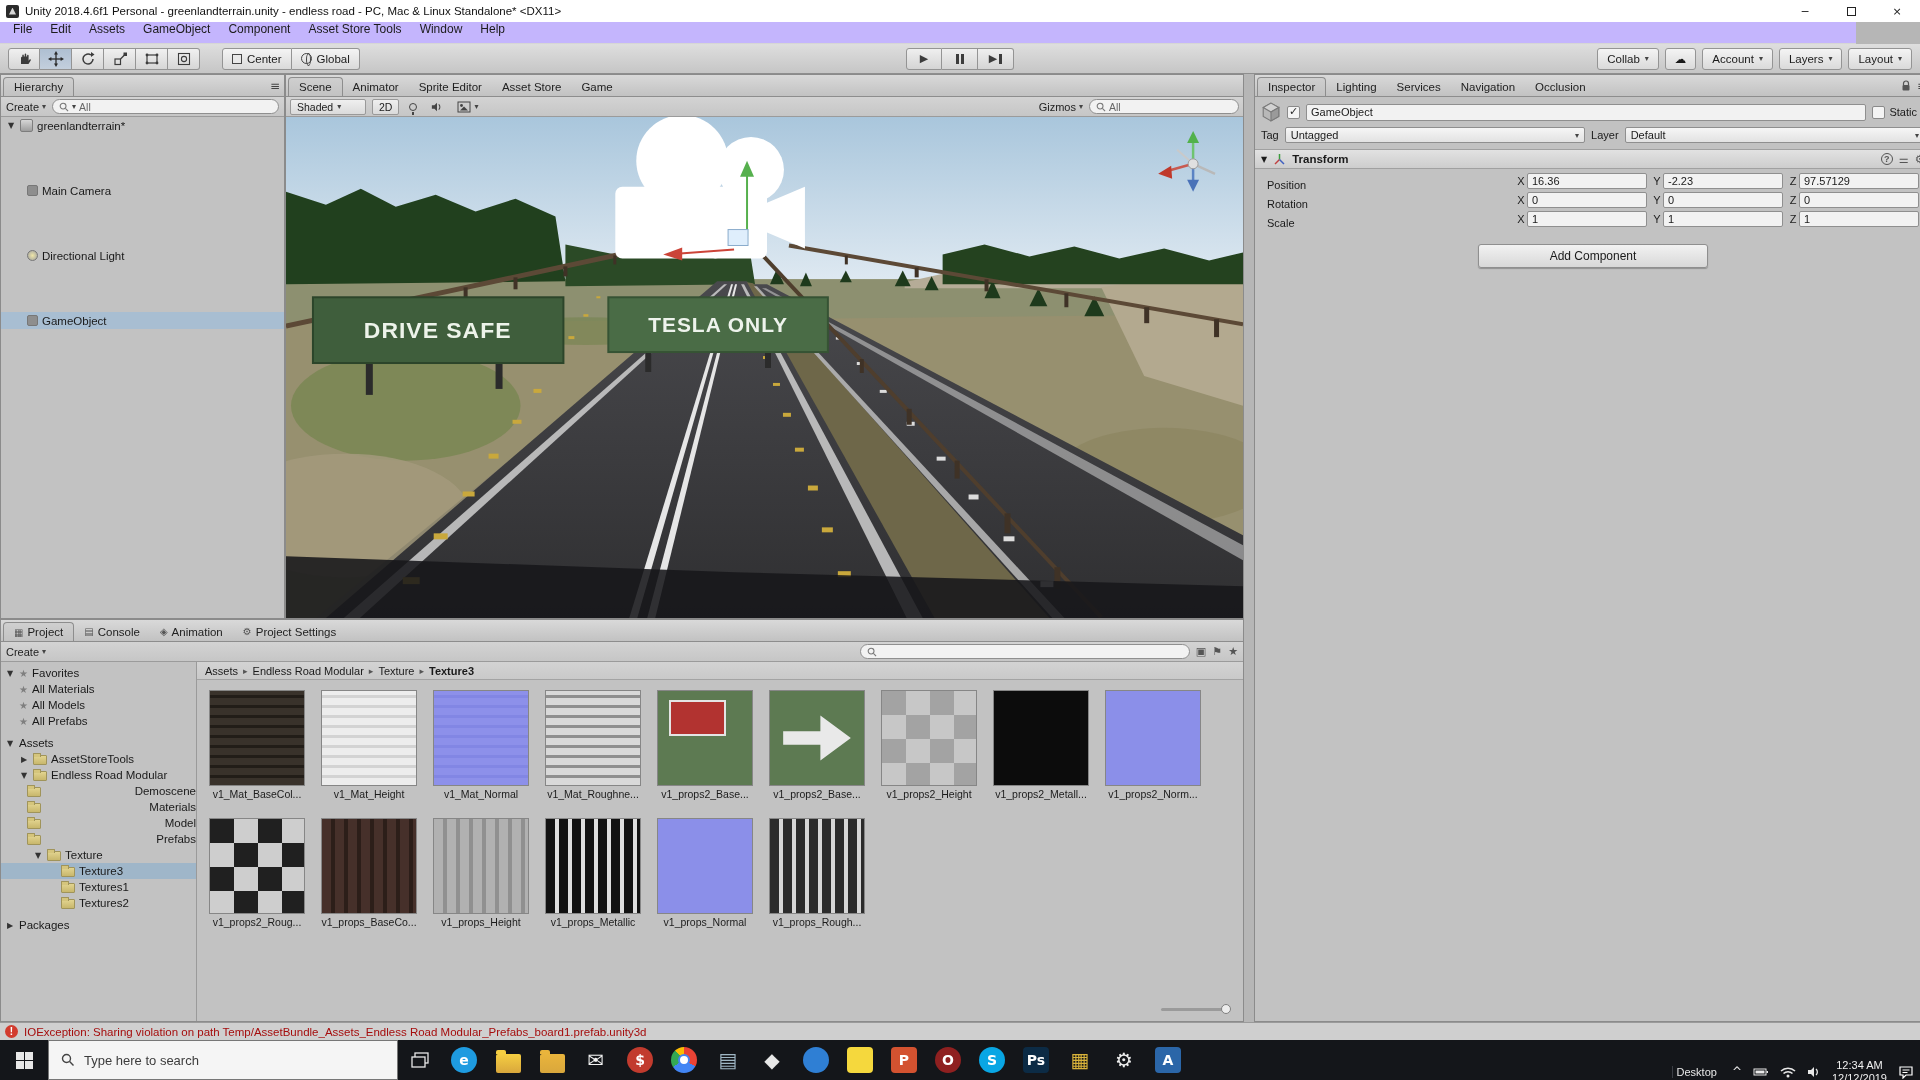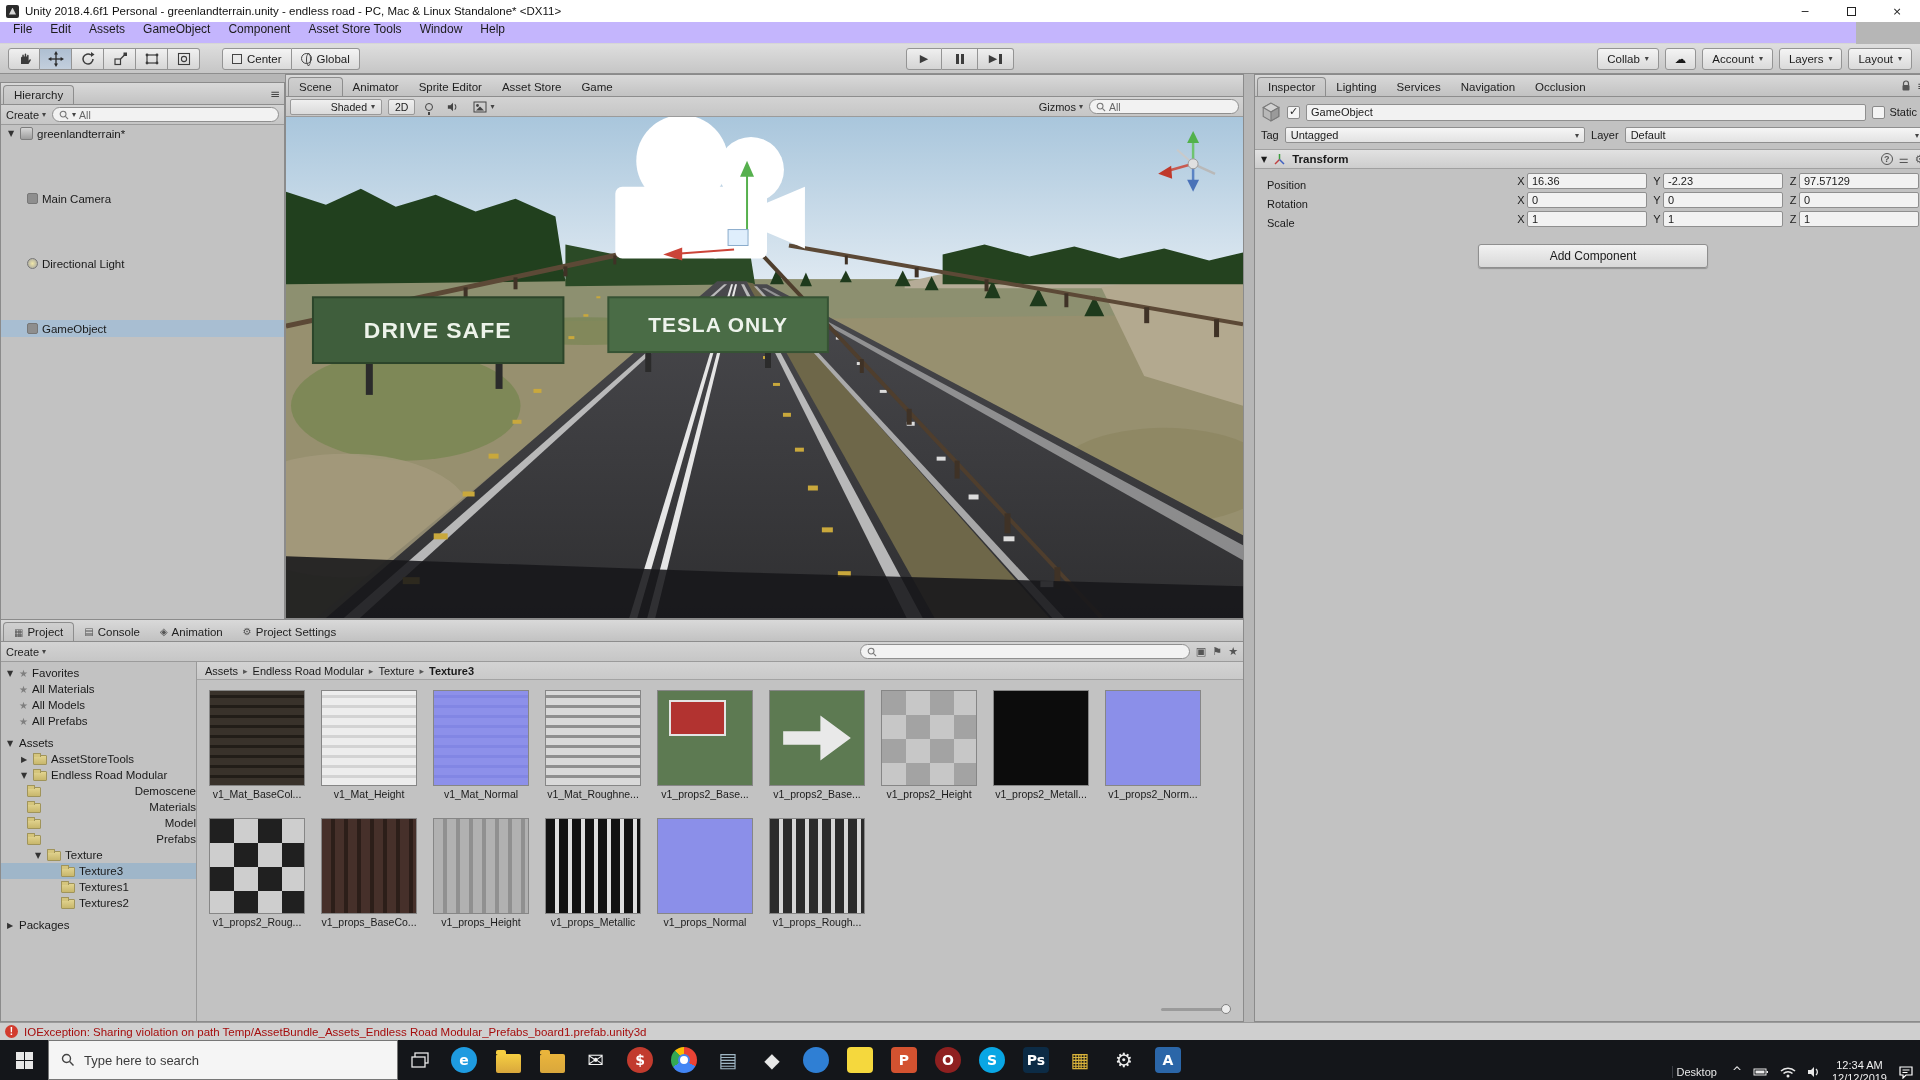--- a/index.html
+++ b/index.html
@@ -50,21 +50,21 @@
 .ptab { height:19px; padding:0 10px; display:flex; align-items:center; gap:4px; font-size:11.5px; color:#222; white-space:nowrap; }
 .ptab.active { background:linear-gradient(#cfcfcf,#c2c2c2); border:1px solid #8d8d8d; border-bottom:none; border-radius:4px 4px 0 0; }
 .ptabs-right { position:absolute; right:4px; top:4px; display:flex; gap:6px; align-items:center; color:#444; }
 .panel-toolbar { height:20px; background:linear-gradient(#d3d3d3,#c6c6c6); border-bottom:1px solid #9b9b9b; display:flex; align-items:center; padding:0 5px; gap:6px; font-size:11px; }
 .mini-dd { display:flex; align-items:center; gap:3px; color:#222; }
 .searchbox { height:15px; background:#f2f2f2; border:1px solid #8f8f8f; border-radius:8px; display:flex; align-items:center; padding:0 6px; gap:3px; color:#666; font-size:10.5px; }
 .dd-arrow { font-size:8px; color:#444; }
 .tab-ico { font-size:10px; color:#555; }
 
 
-#hierarchy { left:0; top:8px; width:285px; height:545px; }
+#hierarchy { left:0; top:0; width:285px; height:545px; }
 .trow { display:flex; align-items:center; gap:4px; height:17px; padding-left:5px; font-size:11.5px; white-space:nowrap; }
 .trow .fold { width:10px; font-size:8px; color:#333; text-align:center; }
 .trow.selected { background:#a8bed2; }
 .scene-icon { width:13px; height:13px; border-radius:2px; background:linear-gradient(#d6d6d6,#9d9d9d); border:1px solid #7d7d7d; }
 .h-ico { width:11px; height:11px; background:#8e8e8e; border-radius:2px; border:1px solid #777; }
 .h-ico.light { border-radius:50%; background:radial-gradient(#efe6a8,#a0a0a0); }
 .i1 { padding-left:26px;margin-top:48px; }
 
 
 #scene { left:285px; top:0; width:959px; height:545px; }
@@ -338,21 +338,21 @@
         </div>
         <div class="ptab">
           <span>Asset Store</span>
         </div>
         <div class="ptab">
           <span>Game</span>
         </div>
       </div>
     <div class="ptabs-right" style="position:absolute; right:6px; top:26px;"></div>
     <div class="scene-ctrl">
-      <div class="sc-btn" style="width:92px; justify-content:flex-end;">
+      <div class="sc-btn" style="width:76px; justify-content:flex-start;">
           <span>Shaded</span>
           <span class="dd-arrow uicon">▾</span>
         </div>
       <div class="sc-btn">
           <span>2D</span>
         </div>
       <div class="sc-flat">
           <span class="bulb-ico"></span>
         </div>
       <div class="sc-flat">

